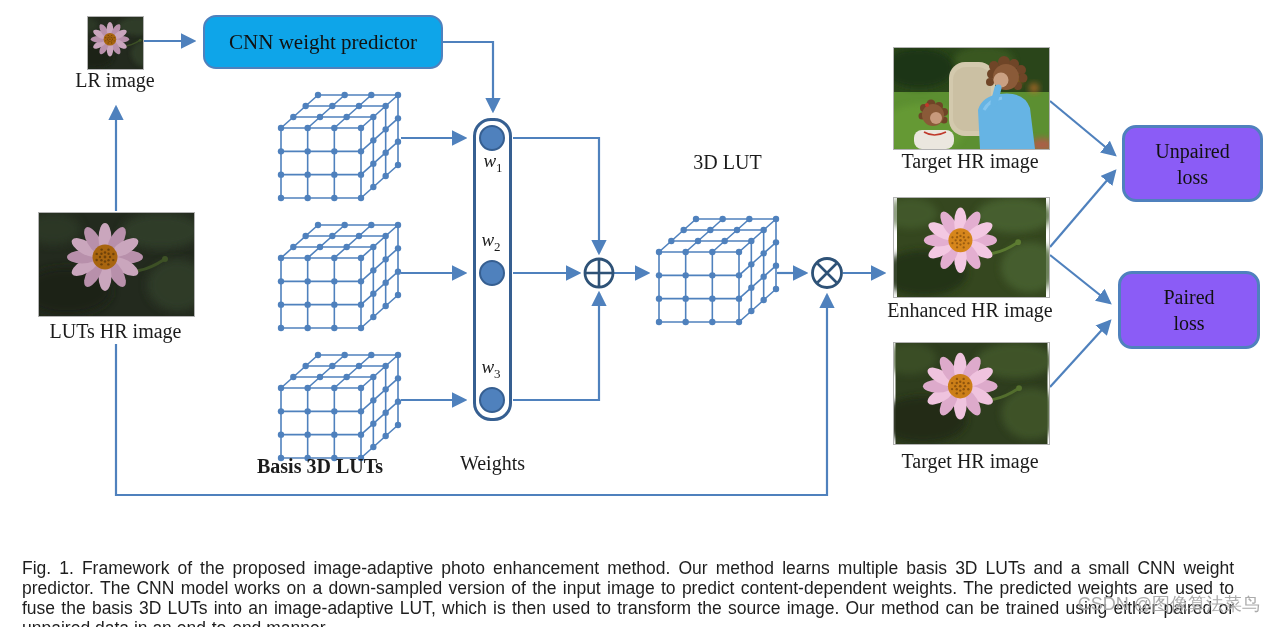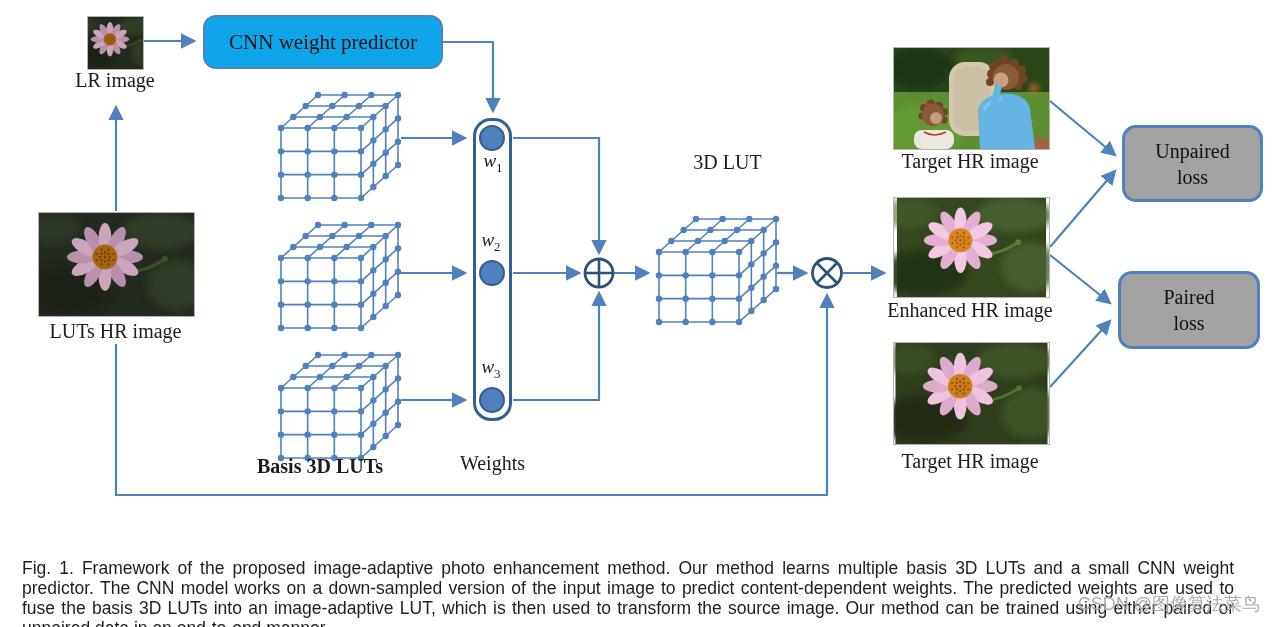--- a/index.html
+++ b/index.html
@@ -5,21 +5,21 @@
   html,body{margin:0;padding:0;background:#ffffff;}
   body{width:1280px;height:627px;overflow:hidden;position:relative;
        font-family:"Liberation Serif",serif;color:#1b1b1b;}
   #diagram{position:absolute;left:0;top:0;width:1280px;height:627px;}
   .abs{position:absolute;}
   .lbl{font-size:20px;text-align:center;line-height:22px;color:#1b1b1b;white-space:nowrap;}
   .photo{border:1px solid #b3b3b3;display:block;}
   .flowbox{border:2.5px solid #4f81bd;border-radius:13px;background:#0ea5e9;
            display:flex;align-items:center;justify-content:center;
            font-size:21px;color:#111;}
-  .lossbox{border:3px solid #4f81bd;border-radius:14px;background:#a3a3a3;
+  .lossbox{border:3px solid #4f81bd;border-radius:14px;background:#8b5cf6;
            display:flex;flex-direction:column;align-items:center;justify-content:center;
            font-size:20px;line-height:26px;color:#111;}
   #weights-panel{border:3px solid #365f91;border-radius:18px;background:#fff;}
   .wcircle{width:26px;height:26px;border-radius:50%;background:#4f81bd;
            border:2px solid #365f91;box-sizing:border-box;}
   .wlabel{font-size:19px;font-style:italic;text-align:center;}
   .wlabel sub{font-size:13px;font-style:normal;}
   #adaptive-label{font-size:20px;line-height:23px;text-align:center;}
   #figure-caption{font-family:"Liberation Sans",sans-serif;font-size:17.5px;
                   line-height:20px;color:#1e1e1e;text-align:justify;margin-top:28px;}

